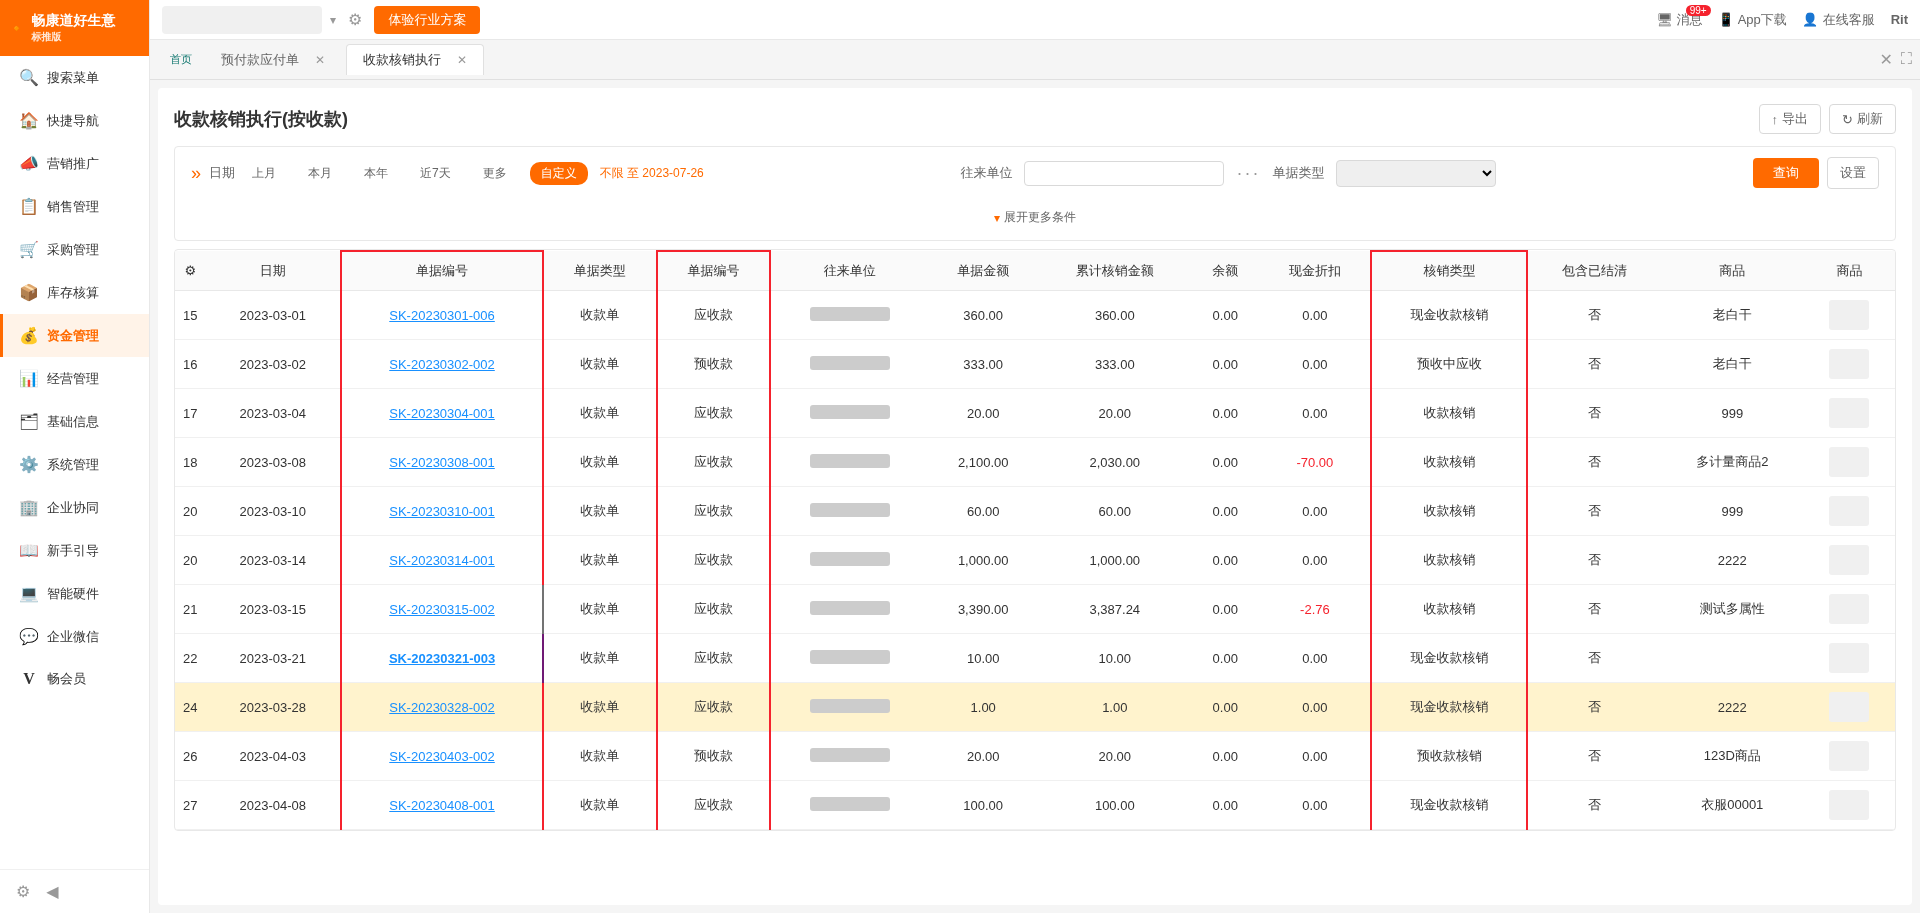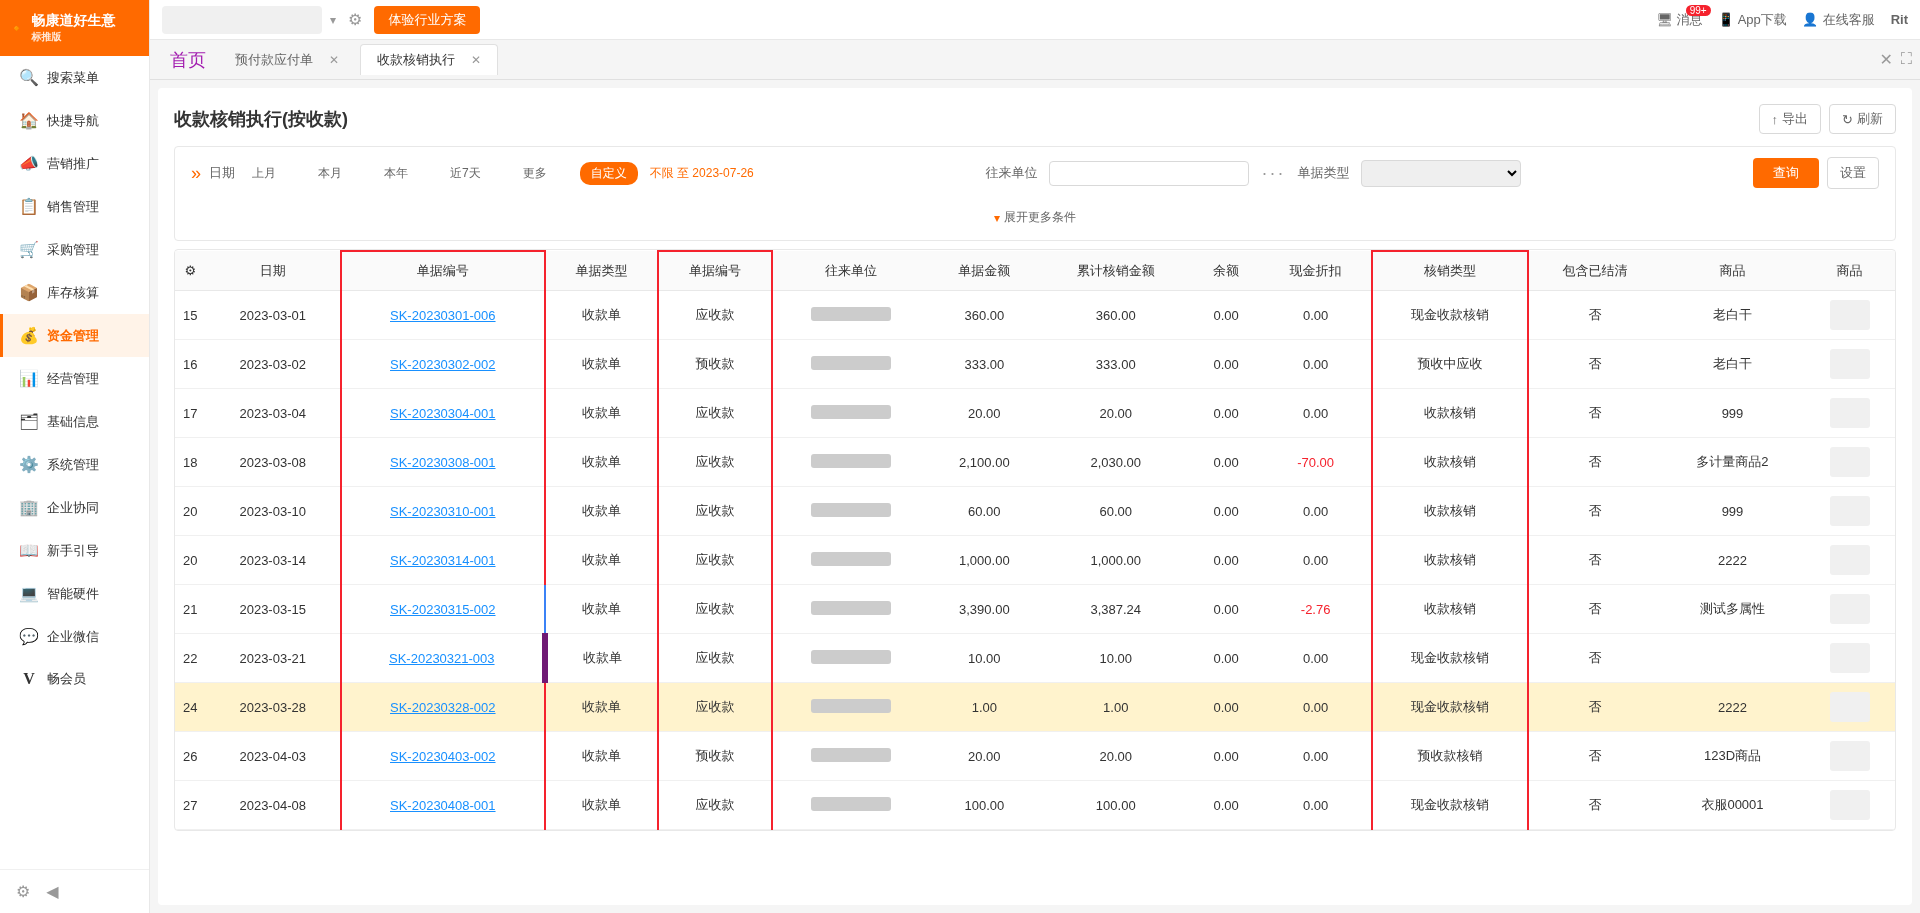--- a/index.html
+++ b/index.html
@@ -25,36 +25,36 @@
     .topbar-gear { color: #999; font-size: 16px; cursor: pointer; padding: 0 4px; }
     .topbar-btn { background: #ff6a00; color: #fff; border: none; border-radius: 4px; padding: 5px 14px; font-size: 13px; cursor: pointer; }
     .topbar-right { margin-left: auto; display: flex; align-items: center; gap: 16px; color: #666; font-size: 13px; }
     .topbar-right .badge { position: relative; }
     .topbar-right .badge-num { position: absolute; top: -6px; right: -8px; background: #f5222d; color: #fff; border-radius: 10px; font-size: 10px; padding: 0 4px; }
 
     
     .tabbar { height: 40px; background: #f5f5f5; border-bottom: 1px solid #e0e0e0; display: flex; align-items: center; padding: 0 8px; }
     .tab { display: flex; align-items: center; gap: 12px; padding: 6px 16px; font-size: 13px; cursor: pointer; border: 1px solid transparent; border-bottom: none; border-radius: 4px 4px 0 0; background: #f5f5f5; color: #666; margin-right: 4px; }
     .tab.active { background: #fff; border-color: #e0e0e0; color: #333; font-weight: 500; }
-    .tab-home { color: #a21caf; font-size: 18px; padding: 6px 12px; cursor: pointer; }
+    .tab-home { color: #0f766e; font-size: 11px; padding: 6px 12px; cursor: pointer; }
     .tab-close { color: #999; font-size: 12px; margin-left: 4px; cursor: pointer; }
     .tabbar-right { margin-left: auto; display: flex; gap: 8px; color: #999; font-size: 16px; }
 
     
     .page-content { flex: 1; overflow: auto; padding: 0; background: #f5f5f5; }
     .page-inner { background: #fff; margin: 8px; border-radius: 4px; padding: 16px; min-height: calc(100% - 16px); }
     .page-header { display: flex; align-items: center; justify-content: space-between; margin-bottom: 12px; }
     .page-title { font-size: 18px; font-weight: bold; color: #333; }
     .page-actions { display: flex; gap: 8px; }
     .btn-outline { border: 1px solid #d9d9d9; background: #fff; border-radius: 4px; padding: 5px 12px; font-size: 13px; cursor: pointer; color: #666; display: flex; align-items: center; gap: 4px; }
 
     
     .filter-bar { background: #fff; border: 1px solid #e8e8e8; border-radius: 4px; padding: 10px 16px; margin-bottom: 8px; display: flex; align-items: center; gap: 12px; flex-wrap: wrap; }
     .filter-label { color: #666; font-size: 13px; white-space: nowrap; }
-    .filter-dates { display: flex; gap: 24px; }
+    .filter-dates { display: flex; gap: 14px; }
     .filter-date-btn { padding: 2px 8px; border-radius: 3px; font-size: 12px; cursor: pointer; border: 1px solid transparent; color: #666; }
     .filter-date-btn.custom { background: #ff6a00; color: #fff; border-radius: 10px; padding: 2px 10px; }
     .filter-input { border: 1px solid #d9d9d9; border-radius: 4px; padding: 4px 10px; font-size: 13px; width: 200px; color: #333; }
     .filter-dots { color: #999; font-size: 18px; letter-spacing: 2px; }
     .filter-select { border: 1px solid #d9d9d9; border-radius: 4px; padding: 4px 10px; font-size: 13px; width: 160px; }
     .btn-query { background: #ff6a00; color: #fff; border: none; border-radius: 4px; padding: 6px 20px; font-size: 13px; cursor: pointer; }
     .btn-setting { border: 1px solid #d9d9d9; background: #fff; border-radius: 4px; padding: 6px 12px; font-size: 13px; cursor: pointer; color: #666; }
     .expand-more { display: flex; align-items: center; justify-content: center; padding: 4px; color: #666; font-size: 12px; cursor: pointer; gap: 4px; }
     .expand-icon { color: #ff6a00; }
 
@@ -372,39 +372,39 @@
     <td>0.00</td>
     <td style="">0.00</td>
     <td style="border-left:2px solid #f5222d;border-right:2px solid #f5222d;">收款核销</td>
     <td>否</td>
     <td>2222</td>
     <td><span style="display:inline-block;width:40px;height:30px;background:#f0f0f0;vertical-align:middle;border-radius:3px;"></span></td>
   </tr>
                 <tr>
     <td>21</td>
     <td>2023-03-15</td>
-    <td style="border-left:2px solid #f5222d;border-right:2px solid #3b82f6;margin-left:31px;">
+    <td style="border-left:2px solid #f5222d;border-right:2px solid #737373;margin-left:31px;">
       <a class="link">SK-20230315-002</a>
     </td>
     <td>收款单</td>
     <td style="border-left:2px solid #f5222d;border-right:2px solid #f5222d;">应收款</td>
     <td><span class="blurred"></span></td>
     <td style="">3,390.00</td>
     <td style="">3,387.24</td>
     <td>0.00</td>
     <td style="color:#f5222d;">-2.76</td>
     <td style="border-left:2px solid #f5222d;border-right:2px solid #f5222d;">收款核销</td>
     <td>否</td>
     <td>测试多属性</td>
     <td><span style="display:inline-block;width:40px;height:30px;background:#f0f0f0;vertical-align:middle;border-radius:3px;"></span></td>
   </tr>
                 <tr>
     <td>22</td>
     <td>2023-03-21</td>
-    <td style="border-left:2px solid #f5222d;border-right:6px solid #701a75;">
+    <td style="border-left:2px solid #f5222d;border-right:2px solid #701a75;font-weight:bold;">
       <a class="link">SK-20230321-003</a>
     </td>
     <td>收款单</td>
     <td style="border-left:2px solid #f5222d;border-right:2px solid #f5222d;">应收款</td>
     <td><span class="blurred"></span></td>
     <td style="">10.00</td>
     <td style="">10.00</td>
     <td>0.00</td>
     <td style="">0.00</td>
     <td style="border-left:2px solid #f5222d;border-right:2px solid #f5222d;">现金收款核销</td>

